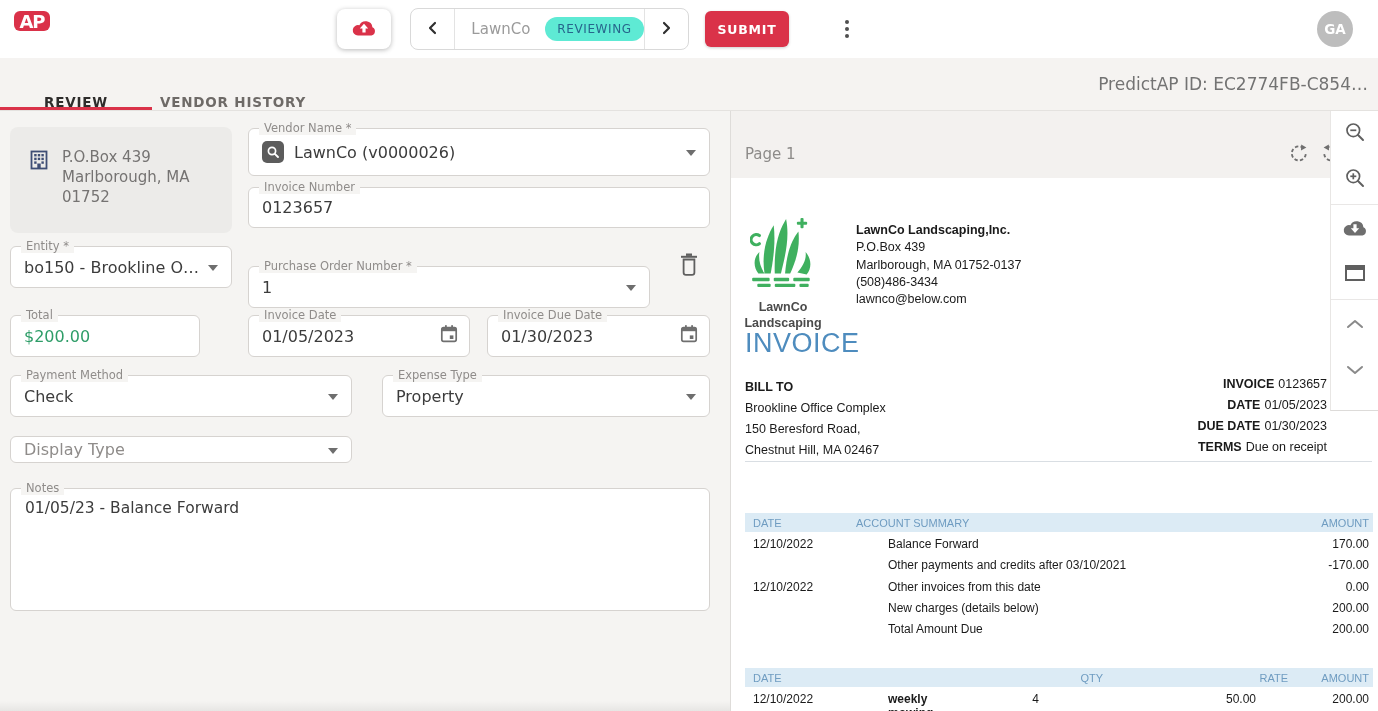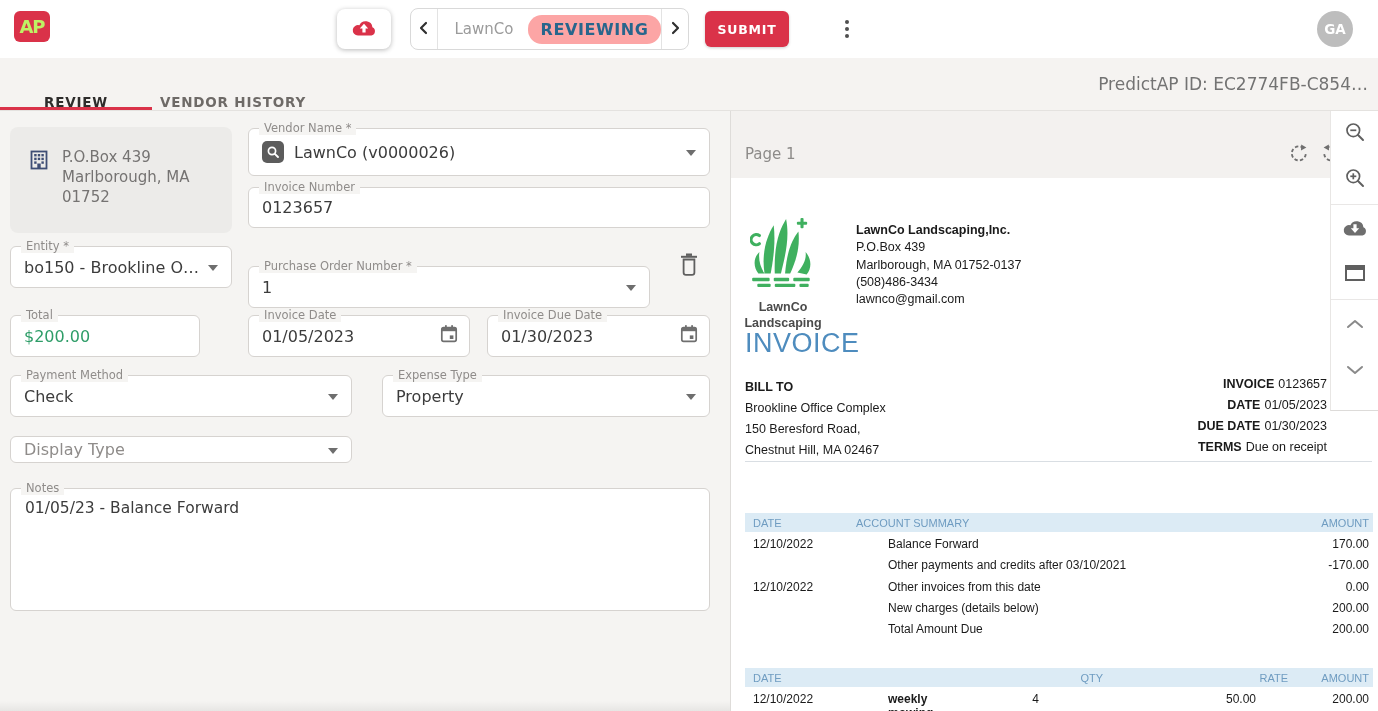--- a/index.html
+++ b/index.html
@@ -2,33 +2,33 @@
 <html><head>
 <meta charset="utf-8">
 <style>
   * { margin:0; padding:0; box-sizing:border-box; }
   html,body { background:#e9e7e5; }
   body { font-family:"DejaVu Sans", sans-serif; }
   #app { position:relative; width:1378px; height:711px; background:#f5f4f2; overflow:hidden; }
 
   
   .topbar { position:absolute; left:0; top:0; width:100%; height:58px; background:#ffffff; z-index:30; }
-  .logo { position:absolute; left:14px; top:11px; width:36px; height:31px; border-radius:6px;
-          background:#da3249; color:#bef264; font-weight:800; font-size:18px; letter-spacing:-1px;
+  .logo { position:absolute; left:14px; top:11px; width:36px; height:20px; border-radius:6px;
+          background:#da3249; color:#ffffff; font-weight:800; font-size:18px; letter-spacing:-1px;
           display:flex; align-items:center; justify-content:center; }
   .upload-btn { position:absolute; left:337px; top:9px; width:54px; height:40px; background:#fff;
           border-radius:8px; box-shadow:0 1px 5px rgba(0,0,0,.28); display:flex; align-items:center; justify-content:center; cursor:pointer; }
   .navgroup { position:absolute; left:410px; top:8px; width:279px; height:42px; background:#fff;
           border:1px solid #d9d9d9; border-radius:8px; display:flex; align-items:stretch; overflow:hidden; }
   .navbtn { width:46px; display:flex; align-items:center; justify-content:center; cursor:pointer; }
   .navbtn.prev { border-right:1px solid #e3e3e3; }
   .navbtn.next { border-left:1px solid #e3e3e3; }
   .nav-center { flex:1; display:flex; align-items:center; padding-left:16px; gap:15px; }
   .nav-doc { color:#9b9b9b; font-size:15px; }
-  .chip { background:#fca5a5; color:#27668c; font-size:16px; font-weight:700; letter-spacing:.6px;
+  .chip { background:#5eead4; color:#27668c; font-size:12px; font-weight:400; letter-spacing:.6px;
           padding:5px 12px; border-radius:14px; }
   .submit-btn { position:absolute; left:705px; top:11px; width:84px; height:36px; background:#da3249; color:#fff;
           border:none; border-radius:6px; font-size:12.5px; font-weight:700; letter-spacing:.8px;
           display:flex; align-items:center; justify-content:center; cursor:pointer; box-shadow:0 1px 3px rgba(0,0,0,.2);
           font-family:"DejaVu Sans", sans-serif; }
   .kebab { position:absolute; left:838px; top:17px; width:18px; height:24px; display:flex; flex-direction:column;
           align-items:center; justify-content:center; gap:3px; cursor:pointer; }
   .kebab i { width:4px; height:4px; border-radius:50%; background:#4f4f4f; }
   .avatar { position:absolute; left:1317px; top:11px; width:36px; height:36px; border-radius:50%;
           background:#bdbdbd; color:#fff; font-size:13.5px; font-weight:700; display:flex; align-items:center; justify-content:center; cursor:pointer; }
@@ -351,21 +351,21 @@
         <div>LawnCo</div>
         <div>Landscaping</div>
       </div>
     </div>
 
     <div class="company">
       <div class="bold">LawnCo Landscaping,Inc.</div>
       <div>P.O.Box 439</div>
       <div>Marlborough, MA  01752-0137</div>
       <div>(508)486-3434</div>
-      <div>lawnco@gmail.com</div>
+      <div>lawnco@below.com</div>
     </div>
 
     <div class="doc-title">INVOICE</div>
 
     <div class="billto">
       <div class="bold">BILL TO</div>
       <div>Brookline Office Complex</div>
       <div>150 Beresford Road,</div>
       <div>Chestnut Hill, MA 02467</div>
     </div>

